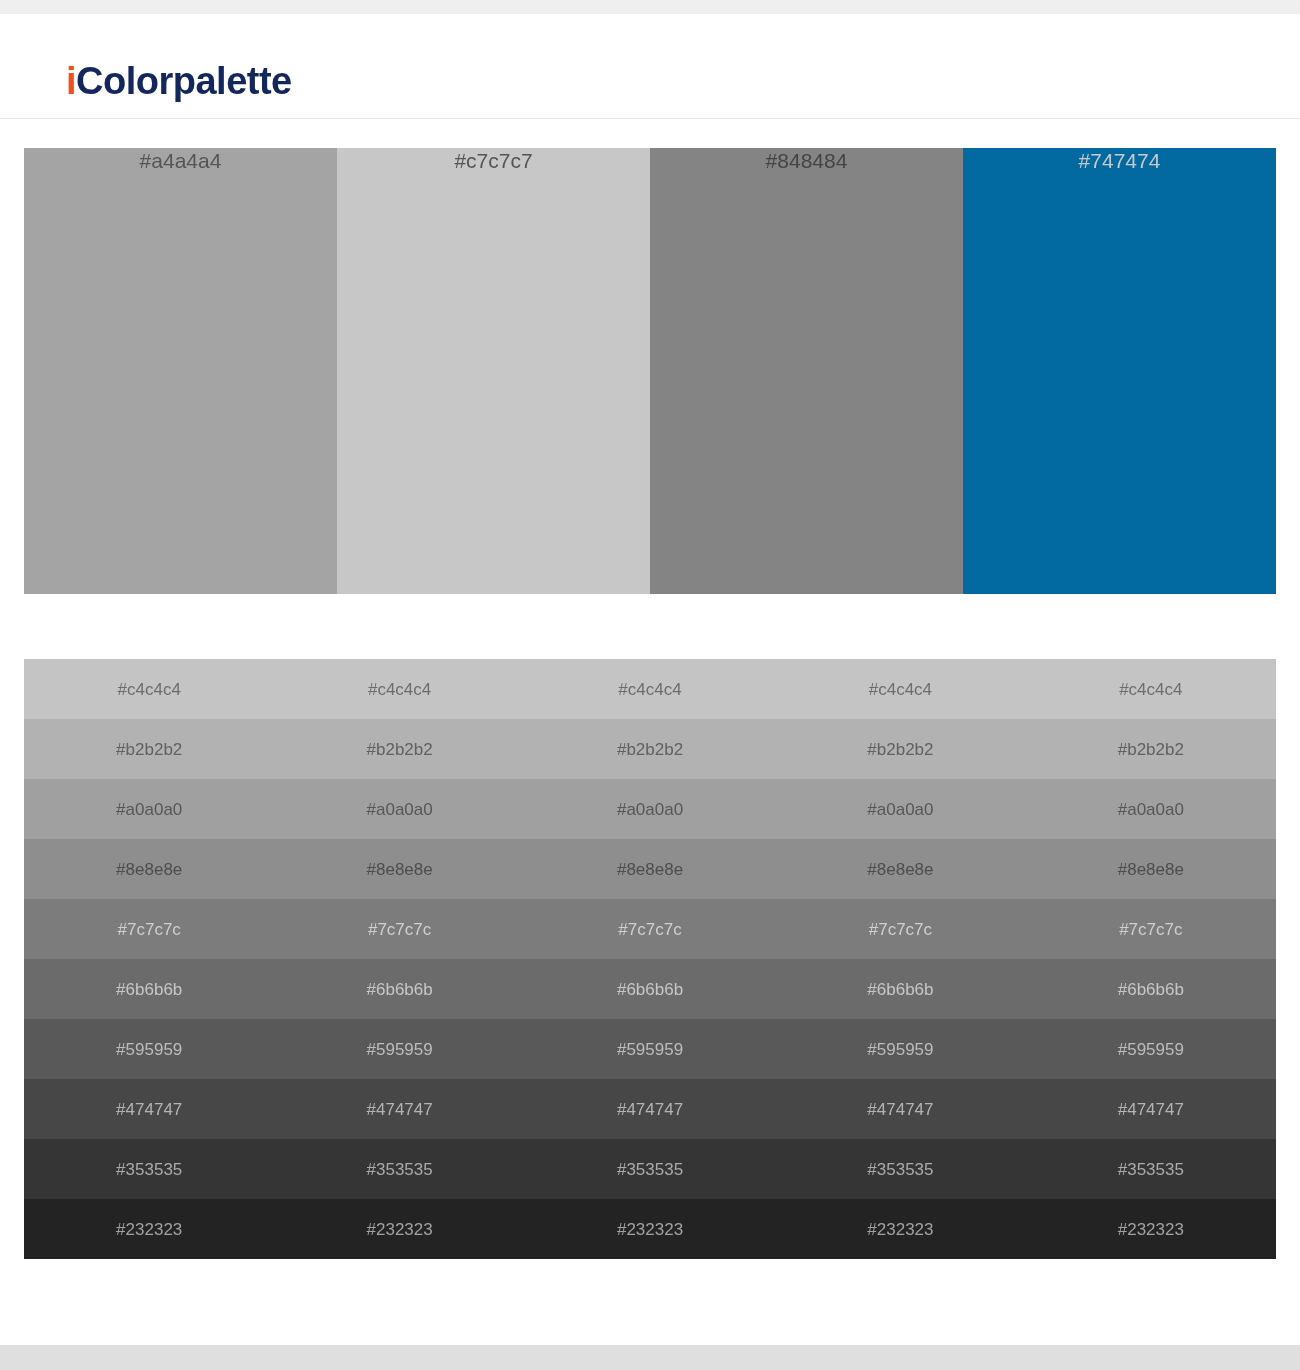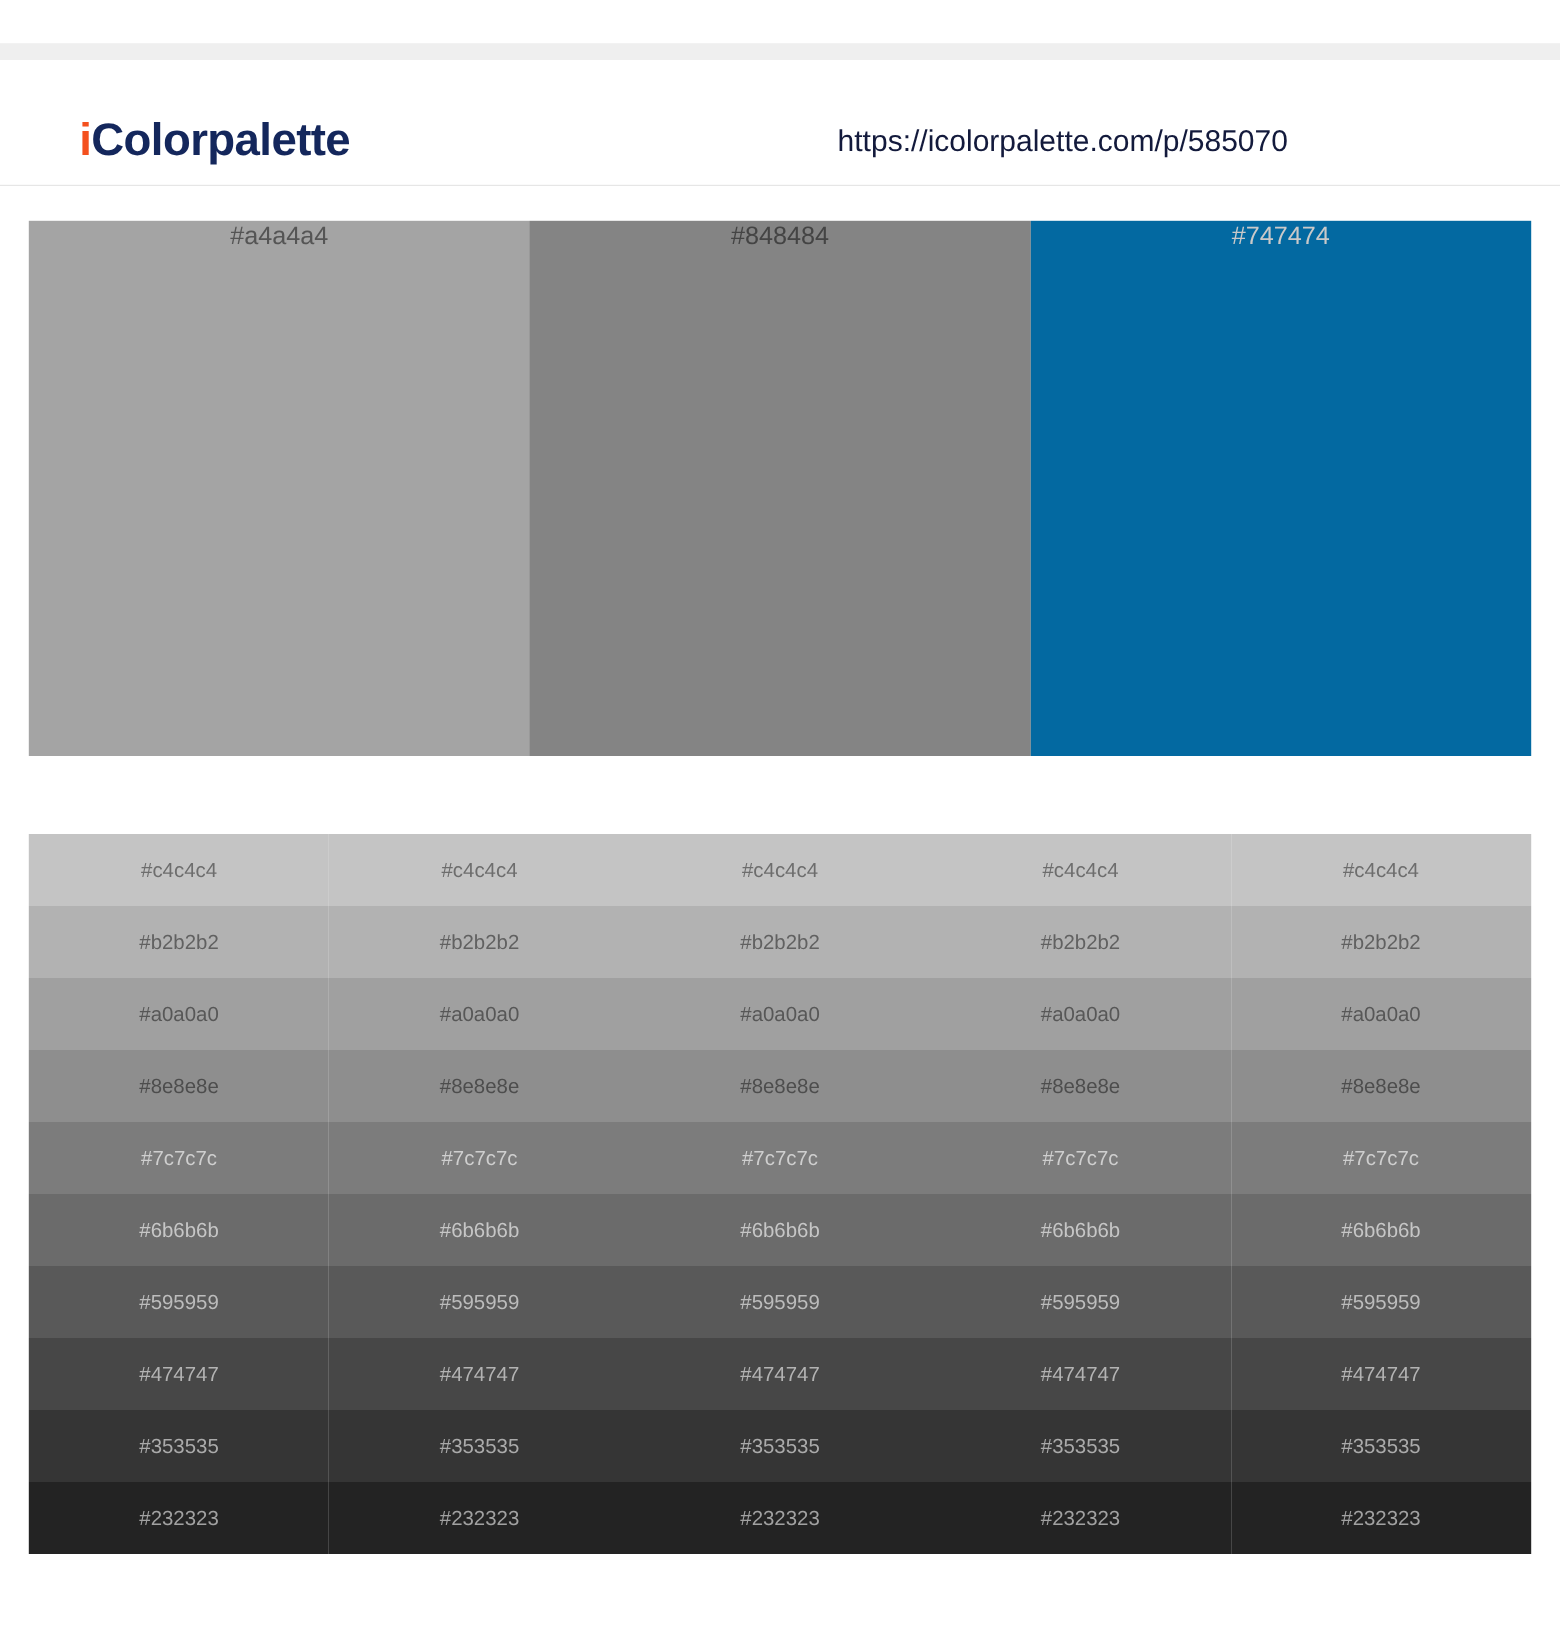--- a/index.html
+++ b/index.html
@@ -10,21 +10,20 @@
     background: #ffffff;
     font-family: "Liberation Sans", sans-serif;
     overflow: hidden;
   }
 
   #page {
     position: relative;
     width: 1300px;
     height: 1074px;
     background: #ffffff;
-    margin-top: 36px;
   }
 
   
   .chrome-strip {
     position: absolute;
     left: 0;
     width: 1300px;
     background: #efefef;
   }
   .chrome-strip.top    { top: 0;    height: 14px; }
@@ -117,27 +116,29 @@
 <body>
 
 <div id="page" style="background: rgb(255, 255, 255);">
 
   <div class="chrome-strip top" style="background: rgb(239, 239, 239);"></div>
 
   <div class="site-header">
     <div class="logo">
       <span class="logo-i" style="color: rgb(244, 80, 30);">i</span><span class="logo-rest" style="color: rgb(20, 39, 92);">Colorpalette</span>
     </div>
-    <a class="header-url" href="#" style="color: rgb(19, 26, 60);">https://icolorpalette.com/p/585070</a>
   </div>
 
   <div class="palette-strip">
     <div class="swatch" style="background: rgb(164, 164, 164);">
       <span class="swatch-label" style="color: rgb(85, 85, 85);">#a4a4a4</span>
     </div>
+    <div class="swatch" style="background: rgb(199, 199, 199);">
+      <span class="swatch-label" style="color: rgb(85, 85, 85);">#c7c7c7</span>
+    </div>
     <div class="swatch" style="background: rgb(132, 132, 132);">
       <span class="swatch-label" style="color: rgb(68, 68, 68);">#848484</span>
     </div>
     <div class="swatch" style="background: #0369a1;">
       <span class="swatch-label" style="color: rgb(201, 201, 201);">#747474</span>
     </div>
   </div>
 
   <div class="shades-table" id="shades-table">
       <div class="shade-row">

